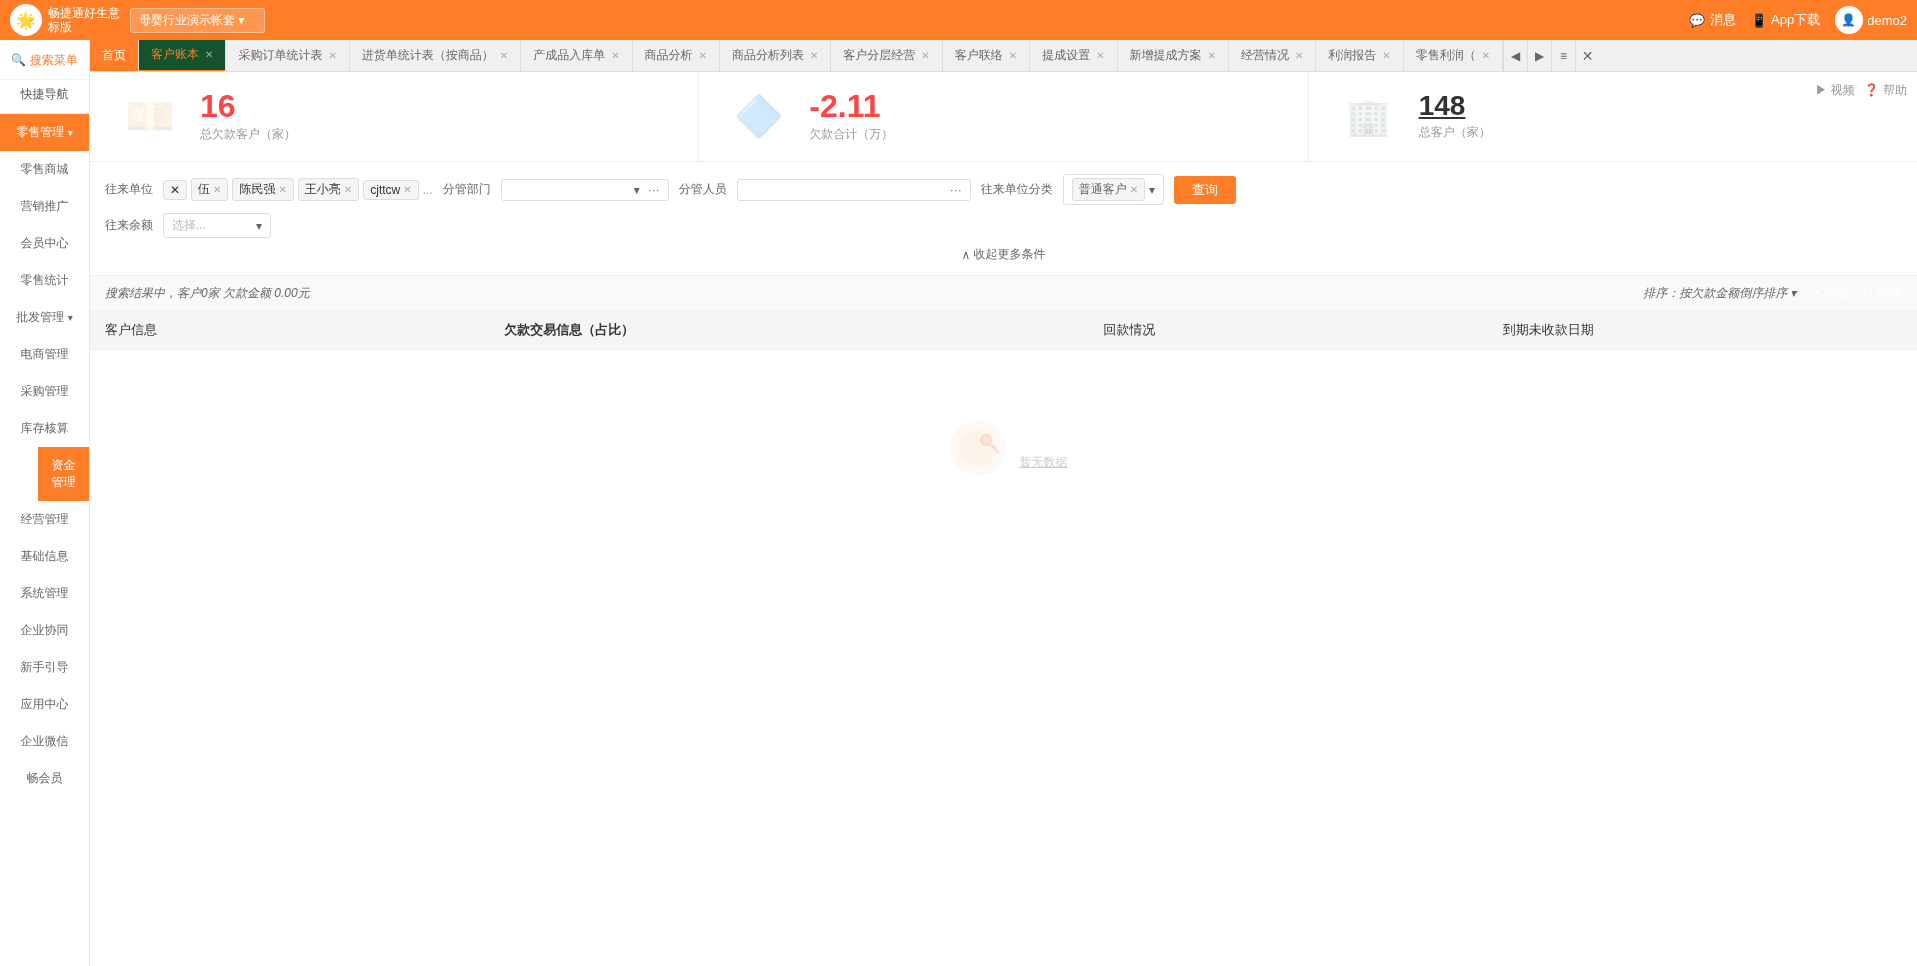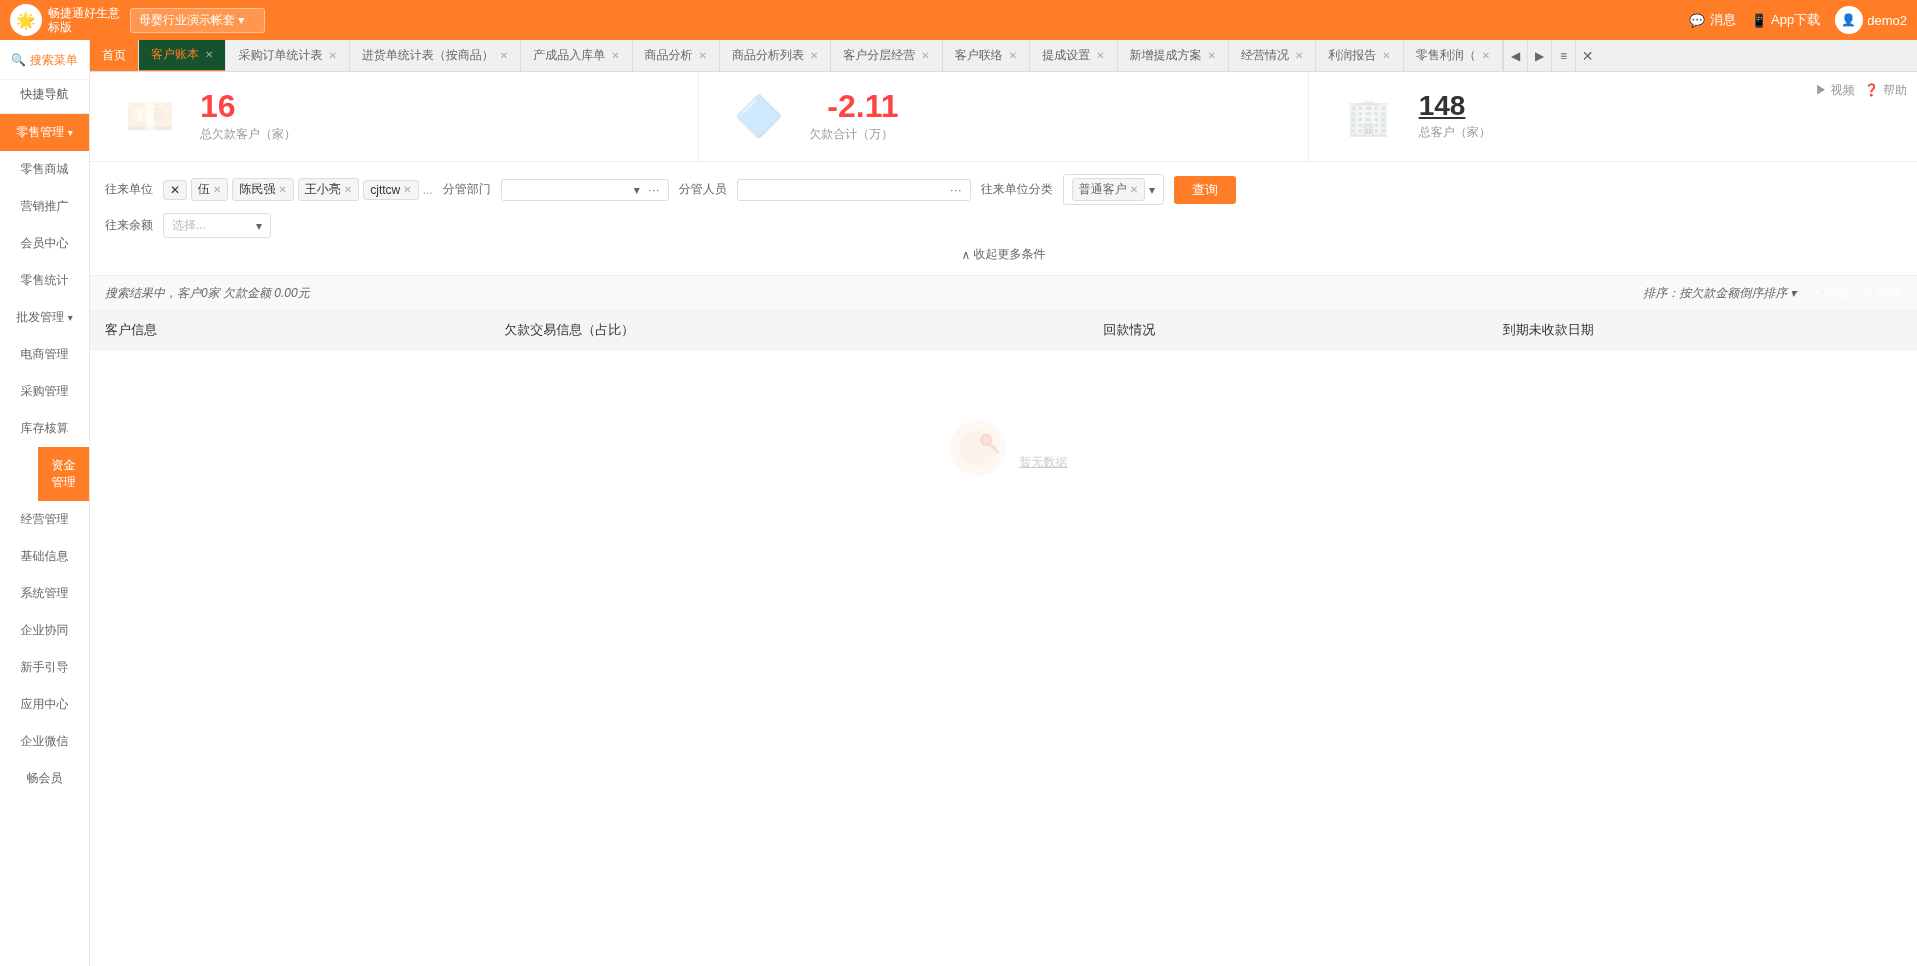--- a/index.html
+++ b/index.html
@@ -41,21 +41,21 @@
     
     .page-content { flex: 1; background: #fff; overflow-y: auto; padding: 0; }
 
     
     .stats-row { display: flex; background: #fff; border-bottom: 1px solid #eee; height: 90px; position: relative; }
     .stat-block { flex: 1; display: flex; align-items: center; justify-content: flex-start; padding: 15px 30px; gap: 20px; border-right: 1px solid #eee; position: relative; }
     .stat-block:last-child { border-right: none; }
     .stat-icon-placeholder { width: 60px; height: 60px; opacity: 0.15; display: flex; align-items: center; justify-content: center; font-size: 40px; }
     .stat-content { display: flex; flex-direction: column; }
     .stat-number { font-size: 32px; font-weight: bold; color: #ff4444; line-height: 1; }
-    .stat-number.negative { color: #ff4444; margin-left: 18px; }
+    .stat-number.negative { color: #ff4444; }
     .stat-number.normal { color: #333; font-size: 28px; text-decoration: underline; }
     .stat-label { font-size: 12px; color: #999; margin-top: 4px; }
     .stat-right-actions { position: absolute; top: 10px; right: 10px; display: flex; gap: 10px; font-size: 12px; color: #999; }
 
     
     .filter-area { padding: 12px 15px; background: #fff; border-bottom: 1px solid #eee; }
     .filter-row { display: flex; align-items: center; gap: 10px; margin-bottom: 8px; flex-wrap: wrap; }
     .filter-label { font-size: 12px; color: #666; white-space: nowrap; }
     .filter-tags { display: flex; gap: 4px; align-items: center; flex-wrap: wrap; }
     .filter-tag { background: #f5f5f5; border: 1px solid #ddd; border-radius: 3px; padding: 2px 6px; font-size: 12px; display: flex; align-items: center; gap: 3px; }
@@ -67,21 +67,21 @@
 
     
     .results-bar { display: flex; align-items: center; justify-content: space-between; padding: 8px 15px; background: #f9f9f9; border-bottom: 1px solid #eee; font-style: italic; }
     .results-info { font-size: 12px; color: #666; }
     .results-actions { display: flex; align-items: center; gap: 12px; font-size: 12px; color: #666; }
     .sort-btn { display: flex; align-items: center; gap: 3px; cursor: pointer; }
 
     
     .table-header { display: flex; padding: 10px 15px; background: #f5f5f5; border-bottom: 1px solid #eee; font-size: 13px; font-weight: 500; color: #333; }
     .table-col-1 { flex: 2; }
-    .table-col-2 { flex: 3; }
+    .table-col-2 { flex: 3; font-weight: bold; }
     .table-col-3 { flex: 2; }
     .table-col-4 { flex: 2; }
 
     
     .empty-state { display: flex; flex-direction: row; align-items: center; justify-content: center; padding: 60px 20px; color: #ccc; font-size: 12px; text-decoration: underline; }
     .empty-icon { font-size: 60px; margin-bottom: 10px; opacity: 0.4; }
   </style>
 </head>
 <body>
 

